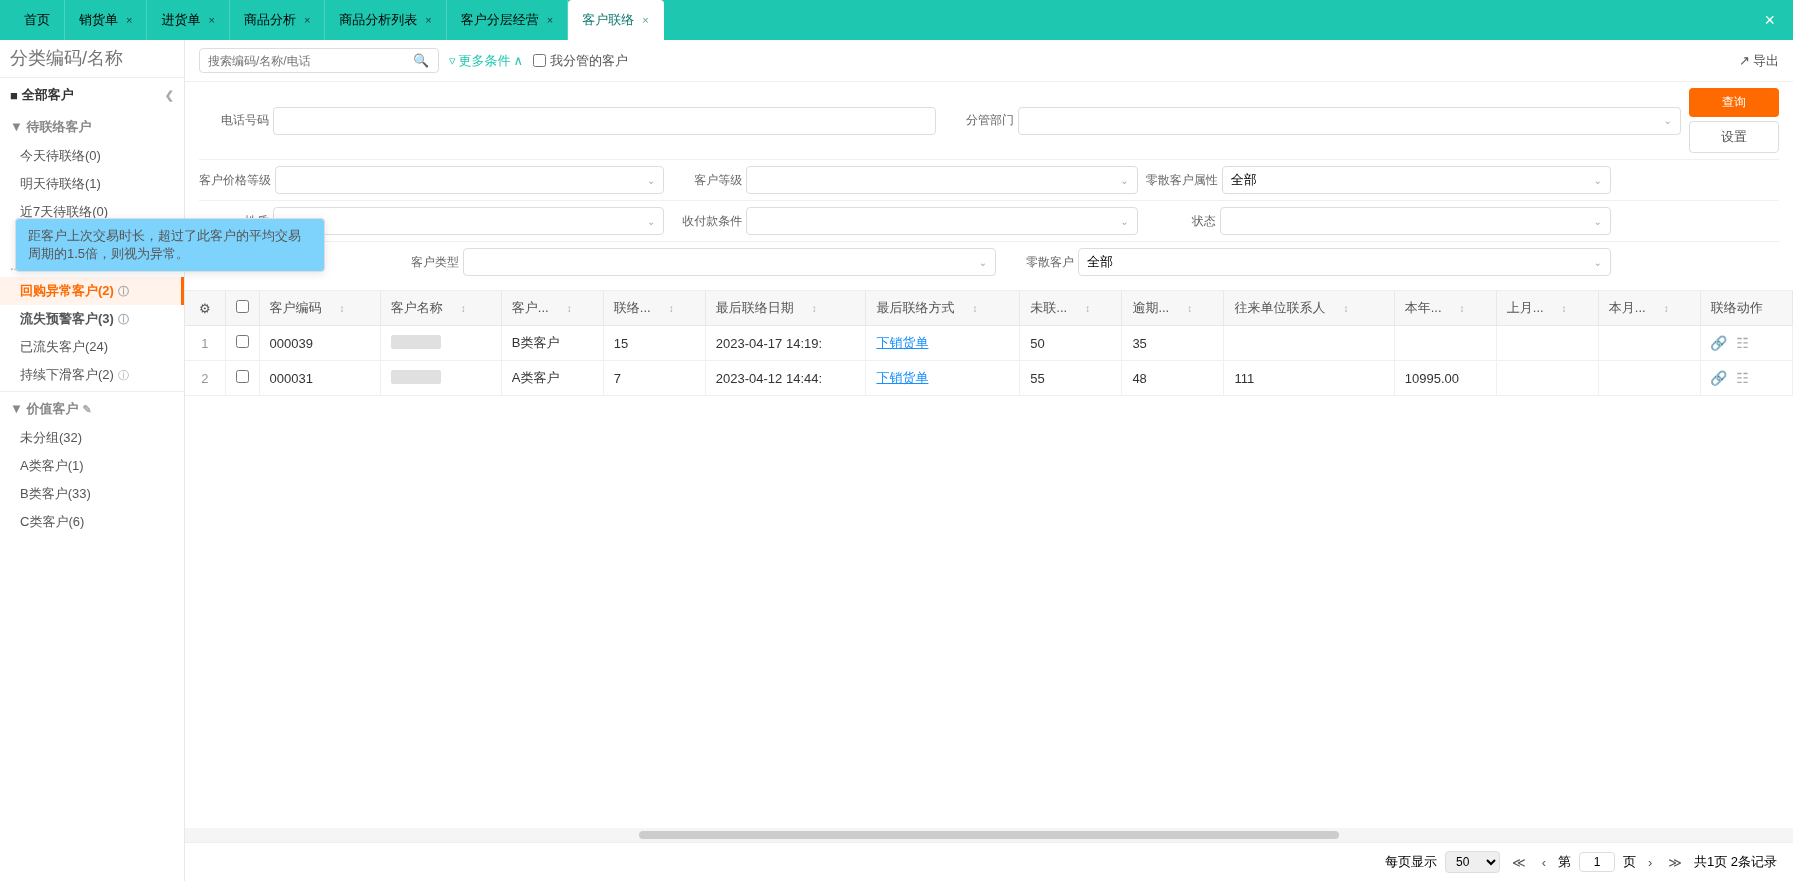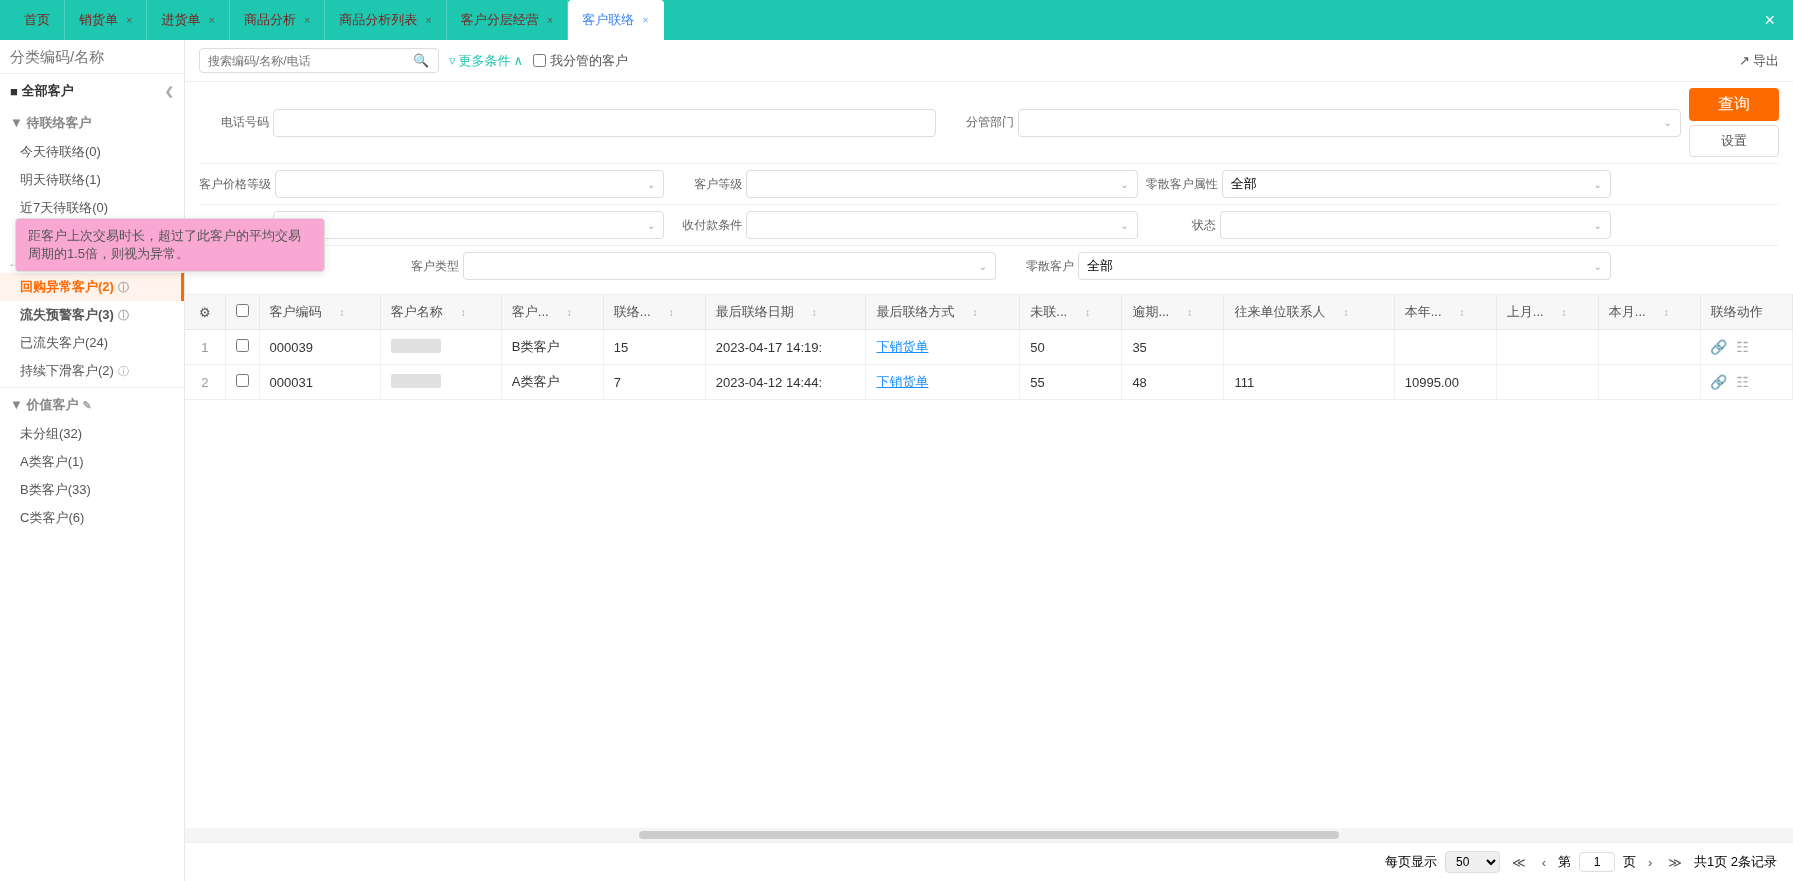--- a/index.html
+++ b/index.html
@@ -5,61 +5,61 @@
     * { box-sizing: border-box; margin: 0; padding: 0; font-family: 'Microsoft YaHei', Arial, sans-serif; font-size: 13px; }
     body { background: #f0f2f5; overflow: hidden; width: 1793px; height: 881px; }
 
     
     .top-nav {
       display: flex; align-items: center; background: #1ec8b0; height: 40px;
       padding: 0 10px; gap: 0;
     }
     .nav-tab {
       display: flex; align-items: center; padding: 0 14px; height: 40px;
-      color: #7f1d1d; cursor: pointer; font-size: 13px; gap: 4px;
+      color: #000000; cursor: pointer; font-size: 13px; gap: 4px;
       border-right: 1px solid rgba(255,255,255,0.2);
     }
-    .nav-tab.active { background: #fff; color: #3b82f6; border-radius: 4px 4px 0 0; }
+    .nav-tab.active { background: #fff; color: #0f766e; border-radius: 4px 4px 0 0; }
     .nav-tab .close-x { font-size: 11px; margin-left: 4px; opacity: 0.7; }
     .nav-close-btn {
       margin-left: auto; color: #fff; font-size: 18px; cursor: pointer; padding: 0 8px;
     }
 
     
     .main-layout { display: flex; height: calc(881px - 40px); }
 
     
     .sidebar {
       width: 185px; background: #fff; border-right: 1px solid #e8e8e8;
       display: flex; flex-direction: column; overflow: hidden;
     }
     .sidebar-search {
       display: flex; align-items: center; padding: 8px 10px; border-bottom: 1px solid #eee; gap: 4px;
     }
     .sidebar-search input {
-      flex: 1; border: none; outline: none; font-size: 15px; color: #666;
+      flex: 1; border: none; outline: none; font-size: 18px; color: #666;
     }
     .sidebar-section-title {
       display: flex; align-items: center; padding: 8px 10px; font-size: 13px; font-weight: bold;
       color: #333; cursor: pointer; justify-content: space-between;
     }
     .sidebar-section-title .left { display: flex; align-items: center; gap: 4px; }
     .sidebar-item {
       padding: 5px 10px 5px 20px; font-size: 12px; color: #555; cursor: pointer;
     }
     .sidebar-item.active { background: #fff3ec; color: #ff6a00; font-weight: bold; border-right: 3px solid #ff6a00; }
     .sidebar-group-title {
       padding: 6px 10px; font-size: 12px; color: #888; font-weight: bold;
       display: flex; align-items: center; gap: 4px; cursor: pointer;
     }
     .divider { height: 1px; background: #eee; margin: 2px 0; }
 
     
     .tooltip-box {
-      position: absolute; left: 15px; top: 218px; background: #f9a8d4; border: 1px solid #ddd;
+      position: absolute; left: 15px; top: 218px; background: #7dd3fc; border: 1px solid #ddd;
       border-radius: 4px; padding: 8px 12px; font-size: 12px; color: #555;
       max-width: 310px; z-index: 100; box-shadow: 0 2px 8px rgba(0,0,0,0.1);
     }
 
     
     .content-area {
       flex: 1; display: flex; flex-direction: column; overflow: hidden;
     }
 
     
@@ -101,21 +101,21 @@
       cursor: pointer; background: #fff; min-height: 28px;
     }
     .filter-select .arrow { color: #aaa; font-size: 10px; }
     .filter-input {
       flex: 1; border: 1px solid #ddd; border-radius: 4px; padding: 4px 8px;
       font-size: 12px; min-height: 28px;
     }
     .filter-dots { color: #aaa; cursor: pointer; }
     .btn-query {
       background: #ff6a00; color: #fff; border: none; border-radius: 4px;
-      padding: 6px 18px; cursor: pointer; font-size: 16px;
+      padding: 6px 18px; cursor: pointer; font-size: 12px;
     }
     .btn-setting {
       background: #fff; color: #555; border: 1px solid #ddd; border-radius: 4px;
       padding: 6px 31px; cursor: pointer; font-size: 13px;
     }
     .btn-group { display: flex; flex-direction: column; gap: 4px; }
 
     
     .table-area {
       flex: 1; overflow: auto; background: #fff; margin: 0;

